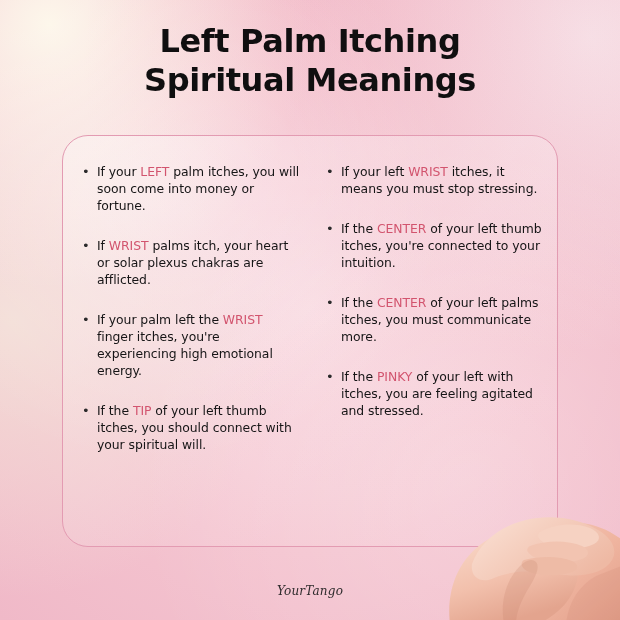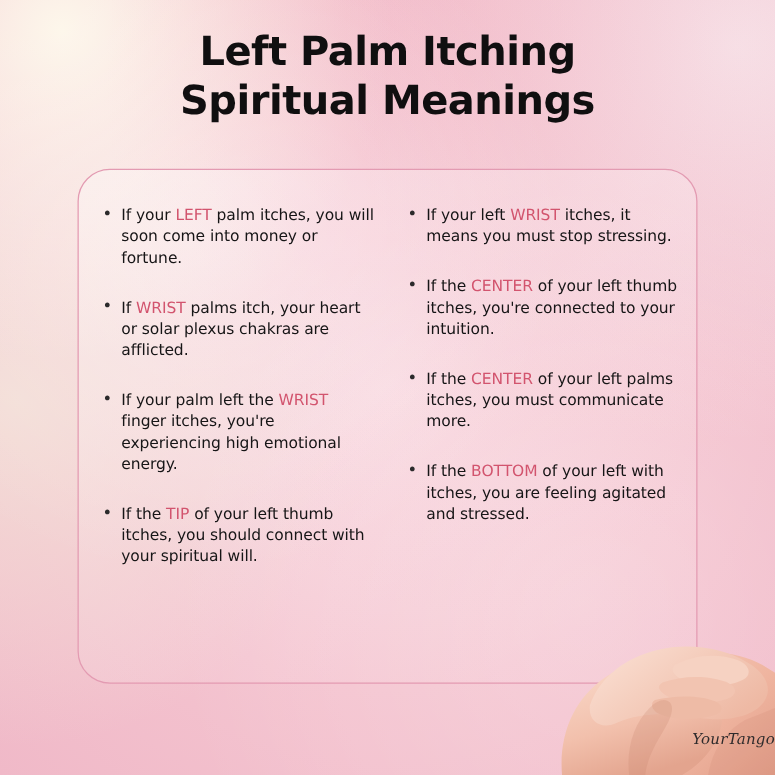--- a/index.html
+++ b/index.html
@@ -103,21 +103,21 @@
     width: 272px;
     height: 210px;
     pointer-events: none;
   }
 
   .brand {
     position: absolute;
     left: 0;
     bottom: 22px;
     width: 620px;
-    text-align: right;
+    text-align: center;
     font-family: "DejaVu Serif", serif;
     font-style: italic;
     font-size: 12px;
     color: #2e2b2c;
     letter-spacing: 0.2px;
   }
 </style>
 </head>
 <body>
 
@@ -160,21 +160,21 @@
       <div class="item">
         <span class="bullet">•</span>
         <span class="item-text"><span>If the </span><span class="hl">CENTER</span><span> of your left thumb itches, you're connected to your intuition.</span></span>
       </div>
       <div class="item">
         <span class="bullet">•</span>
         <span class="item-text"><span>If the </span><span class="hl">CENTER</span><span> of your left palms itches, you must communicate more.</span></span>
       </div>
       <div class="item">
         <span class="bullet">•</span>
-        <span class="item-text"><span>If the </span><span class="hl">BOTTOM</span><span> of your left with itches, you are feeling agitated and stressed.</span></span>
+        <span class="item-text"><span>If the </span><span class="hl">PINKY</span><span> of your left with itches, you are feeling agitated and stressed.</span></span>
       </div>
     </div>
 
   </div>
 
   <svg class="hands" viewBox="0 0 272 210">
     <defs>
       <linearGradient id="skinA" x1="0" y1="0" x2="1" y2="1">
         <stop offset="0%" stop-color="#f7cdbc"></stop>
         <stop offset="55%" stop-color="#efb49f"></stop>

